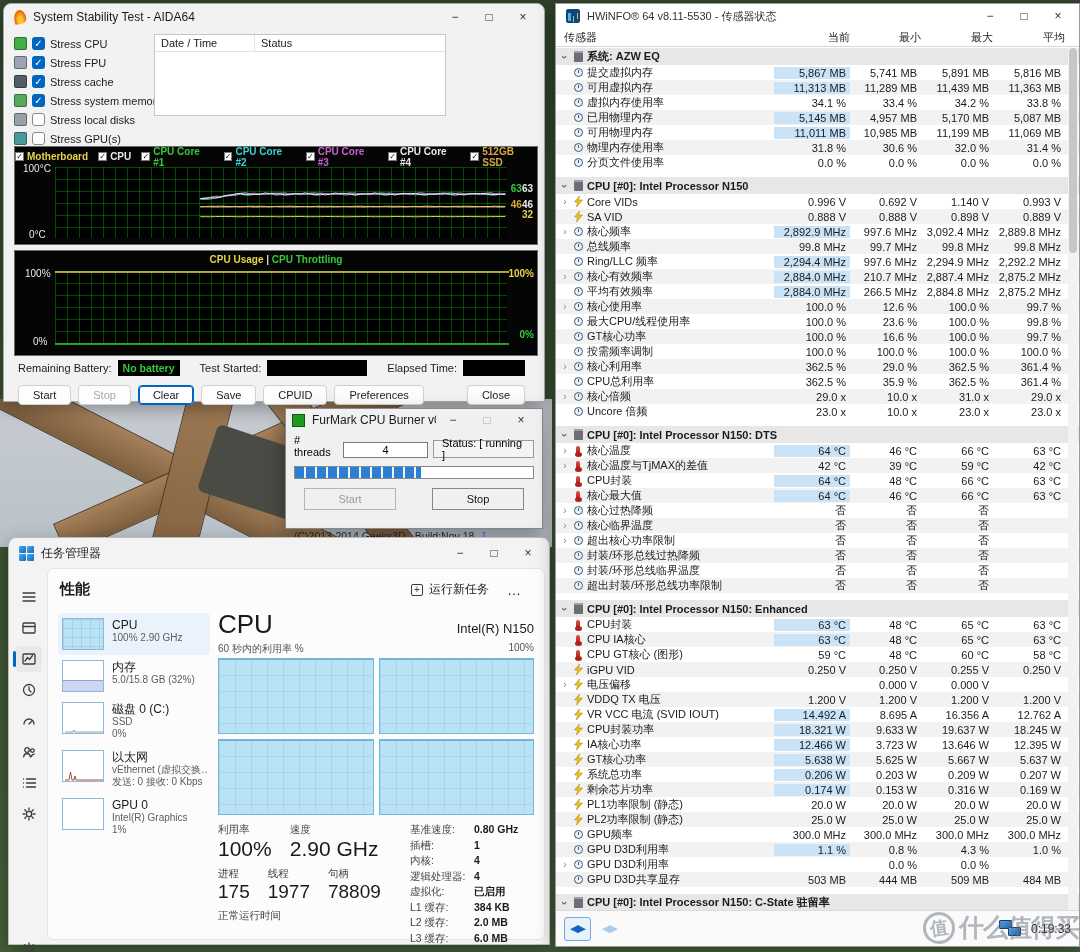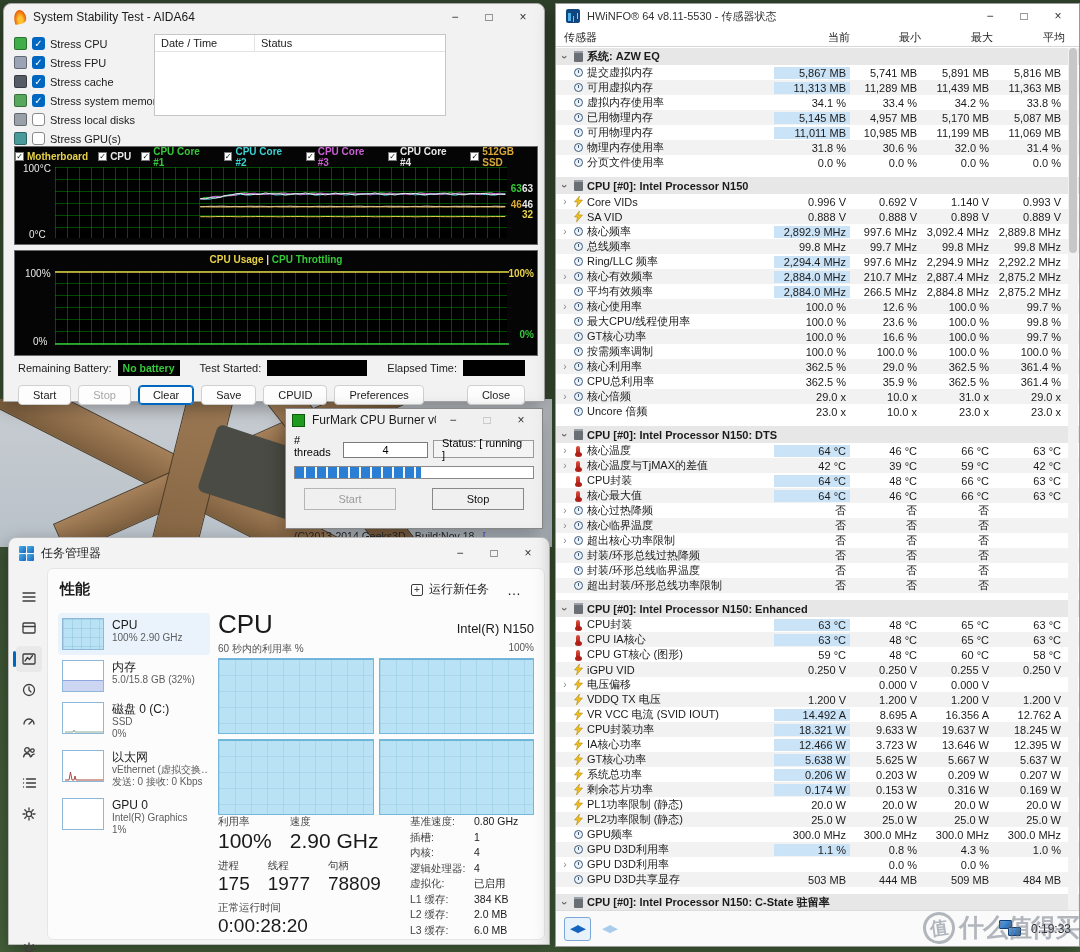--- a/index.html
+++ b/index.html
@@ -118,30 +118,30 @@
   #tm-cpu-row{display:flex;align-items:baseline;}
   #tm-cpu-title{font-size:26px;color:#1a1a1a;}
   #tm-cpu-dev{margin-left:auto;font-size:13px;color:#1a1a1a;}
   #tm-graphlab{display:flex;font-size:10px;color:#555;margin-top:2px;}
   #tm-graphlab span:last-child{margin-left:auto;}
   #tm-quads{display:grid;grid-template-columns:1fr 1fr;grid-template-rows:76px 76px;gap:5px;margin-top:2px;}
   .quad{background:#b9e2f4;border:1px solid #74b9dd;
     background-image:repeating-linear-gradient(90deg,rgba(20,110,160,.10) 0 1px,transparent 1px 16px),
                      repeating-linear-gradient(180deg,rgba(20,110,160,.10) 0 1px,transparent 1px 16px);
     box-shadow:inset 0 1px 0 #6db3d8;}
-  #tm-stats{display:flex;}
+  #tm-stats{display:flex;margin-top:8px;}
   .st-label{font-size:10.5px;color:#444;}
   .st-big{font-size:21px;color:#1a1a1a;}
   .st-mid{font-size:19px;color:#1a1a1a;}
   #st-left{width:188px;}
   .st-grid{display:flex;gap:18px;margin-bottom:6px;}
   #st-right{margin-left:4px;font-size:10.5px;color:#444;}
   .pair{display:flex;height:15.5px;}
   .pair .k{width:64px;}
-  .pair .v{color:#1a1a1a;}
+  .pair .v{color:#1a1a1a;font-weight:bold;}
 
   
   #hw{left:555px;top:3px;width:525px;height:944px;background:#fff;border:1px solid #9a9a9a;}
   #hw .titlebar{height:24px;background:#fff;}
   .hw-icon{width:14px;height:14px;background:#10467e;border-radius:2px;position:relative;}
   .hw-icon::after{content:"";position:absolute;left:2px;bottom:2px;width:3px;height:8px;background:#4fb3e8;
     box-shadow:4px 2px 0 -1px #8fd05a,8px -1px 0 -1px #e8c23a;}
   #hw-cols{display:grid;grid-template-columns:1fr 76px 71px 72px 72px 14px;height:19px;align-items:center;
     border-bottom:1px solid #d6d6d6;font-size:11px;color:#222;}
   #hw-cols .c0{padding-left:8px;}
@@ -529,21 +529,20 @@
                 <div class="st-label">线程</div>
                 <div class="st-mid">1977</div>
               </div>
               <div>
                 <div class="st-label">句柄</div>
                 <div class="st-mid">78809</div>
               </div>
             </div>
           <div>
             <div class="st-label">正常运行时间</div>
-            <div class="st-mid">0:00:28:20</div>
           </div>
         </div>
         <div id="st-right">
             <div class="pair">
               <span class="k">基准速度:</span>
               <span class="v">0.80 GHz</span>
             </div>
             <div class="pair">
               <span class="k">插槽:</span>
               <span class="v">1</span>

